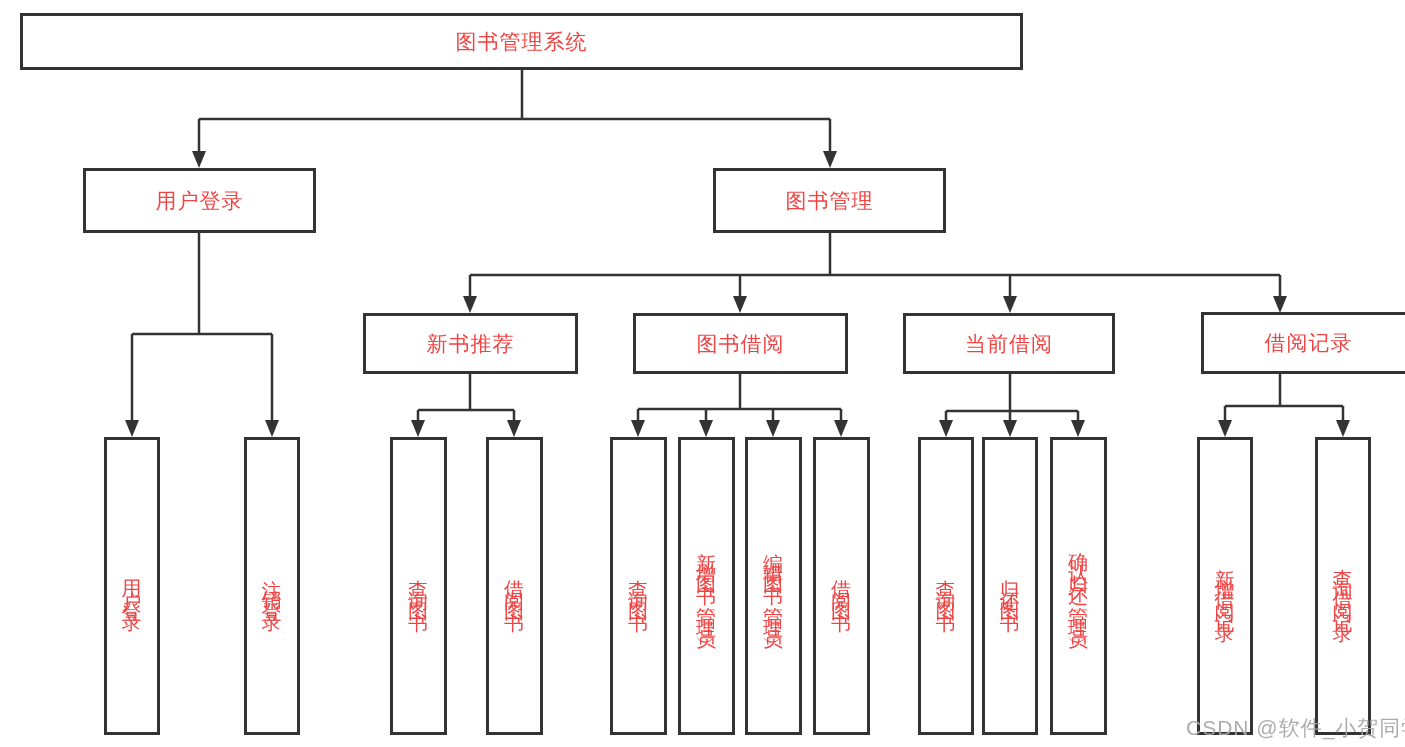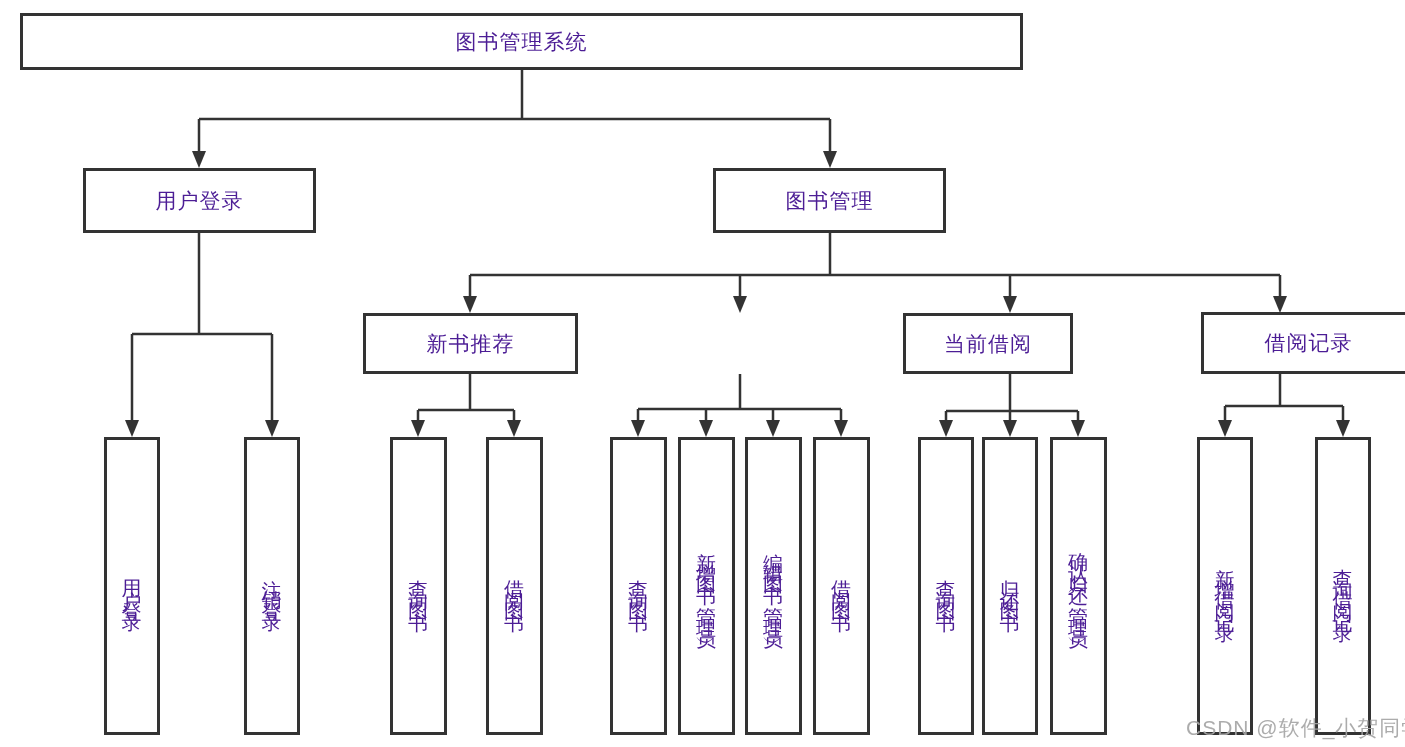--- a/index.html
+++ b/index.html
@@ -6,21 +6,21 @@
   .canvas{
     position:relative;width:1405px;height:747px;background:#ffffff;overflow:hidden;
     font-family:"Liberation Sans", sans-serif;
   }
   .wires{position:absolute;left:0;top:0;width:1405px;height:747px;}
   .node{
     position:absolute;background:#fff;border:3px solid #333333;box-sizing:border-box;
     display:flex;align-items:center;justify-content:center;
   }
   .node span{
-    color:#4c1d95;font-size:21px;letter-spacing:1px;white-space:nowrap;
+    color:#ef4444;font-size:21px;letter-spacing:1px;white-space:nowrap;
   }
   .leaf span{
     writing-mode:vertical-rl;text-orientation:mixed;
     font-size:20px;letter-spacing:11px;line-height:1;
   }
   .watermark{
     position:absolute;left:1186px;top:714px;z-index:5;
     font-size:21px;color:rgba(165,165,165,0.92);letter-spacing:1px;white-space:nowrap;
   }
 </style>
@@ -76,21 +76,24 @@
   <div class="node" style="left:83px;top:168px;width:233px;height:65px">
     <span>用户登录</span>
   </div>
   <div class="node" style="left:363px;top:313px;width:215px;height:61px">
     <span>新书推荐</span>
   </div>
 
   <div class="node" style="left:713px;top:168px;width:233px;height:65px">
     <span>图书管理</span>
   </div>
-  <div class="node" style="left:903px;top:313px;width:170px;height:61px">
+  <div class="node" style="left:633px;top:313px;width:215px;height:61px">
+    <span>图书借阅</span>
+  </div>
+  <div class="node" style="left:903px;top:313px;width:212px;height:61px">
     <span>当前借阅</span>
   </div>
   <div class="node" style="left:1201px;top:312px;width:215px;height:62px">
     <span>借阅记录</span>
   </div>
 
   <div class="node leaf" style="left:104px;top:437px;width:56px;height:298px">
     <span>用户登录</span>
   </div>
   <div class="node leaf" style="left:244px;top:437px;width:56px;height:298px">

